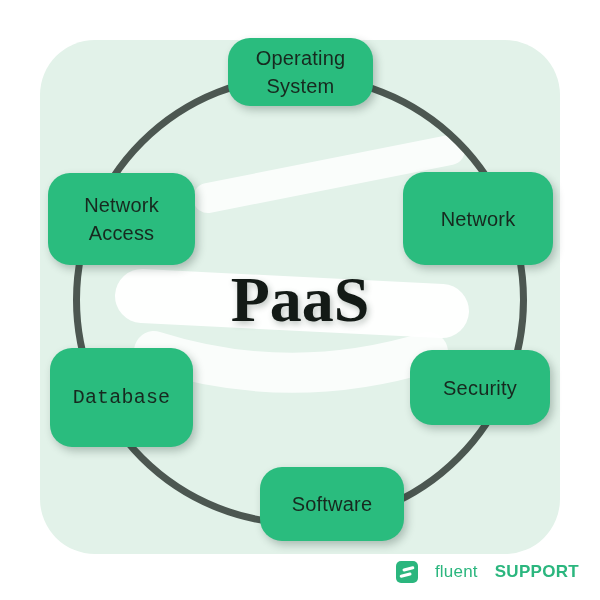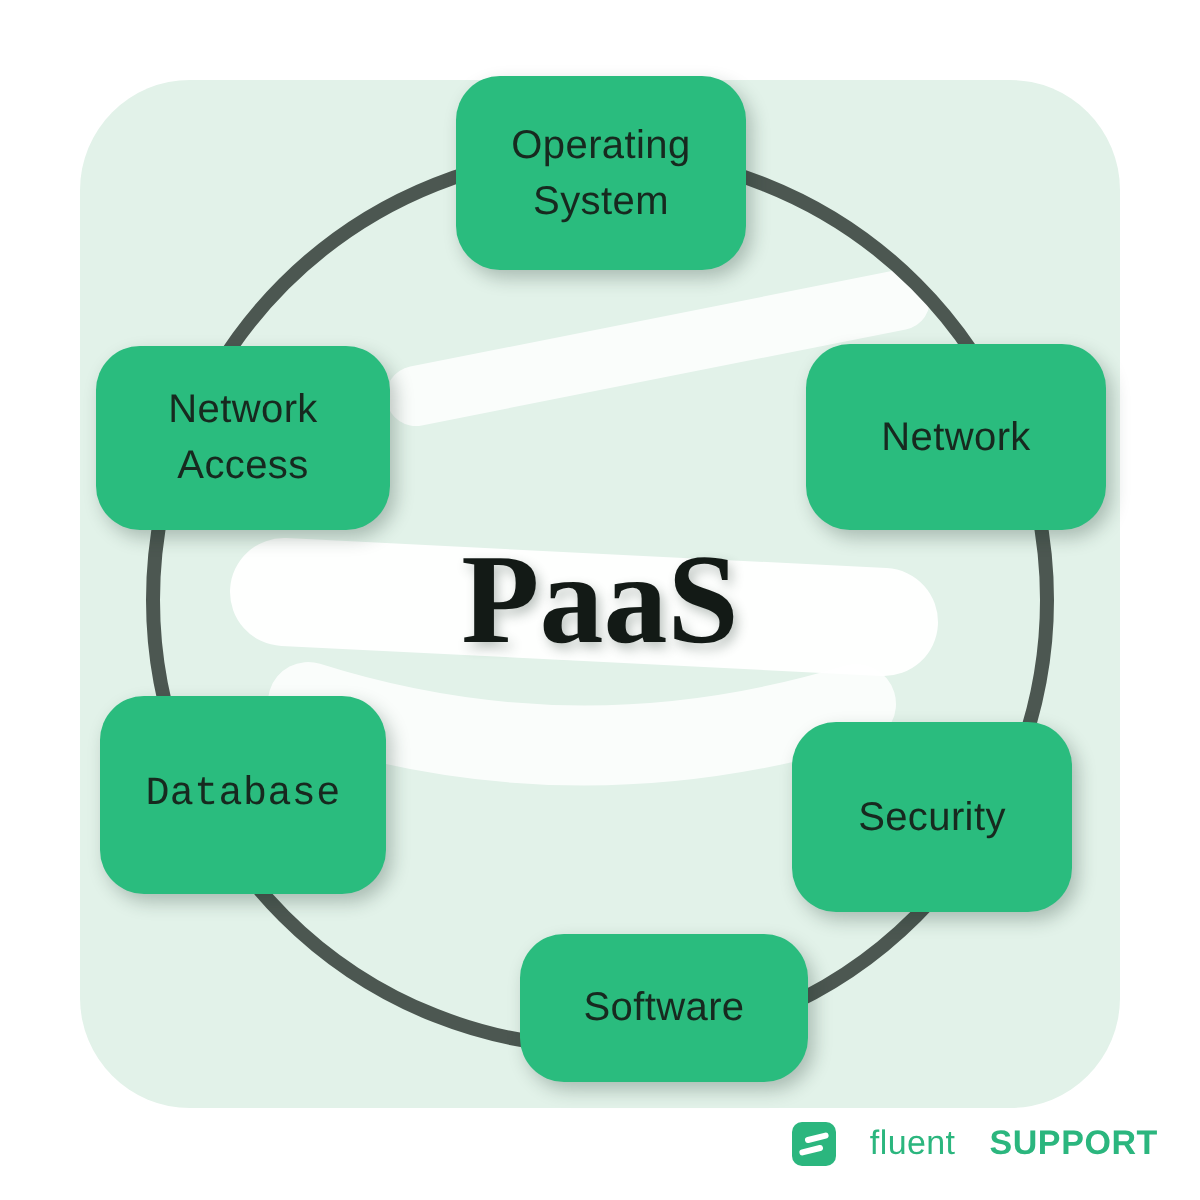--- a/index.html
+++ b/index.html
@@ -59,23 +59,23 @@
     padding: 8px;
     box-sizing: border-box;
   }
   .node .lbl {
     font-size: 20px;
     line-height: 28px;
     font-weight: 500;
     color: #17291f;
     letter-spacing: 0.2px;
   }
-  .pos-top        { left: 228px; top: 38px;  width: 145px; height: 97px; }
+  .pos-top        { left: 228px; top: 38px;  width: 145px; height: 68px; }
   .pos-right-top  { left: 403px; top: 172px; width: 150px; height: 93px; }
-  .pos-right-bot  { left: 396px; top: 350px; width: 140px; height: 95px; margin-top: 11px; }
+  .pos-right-bot  { left: 410px; top: 350px; width: 140px; height: 75px; }
   .pos-bottom     { left: 228px; top: 467px; width: 144px; height: 74px; margin-left: 32px; }
   .pos-left-bot   { left: 50px;  top: 348px; width: 143px; height: 99px; font-family: Liberation Mono, monospace; }
   .pos-left-top   { left: 48px;  top: 173px; width: 147px; height: 92px; }
 
   
   .title {
     position: absolute;
     left: 0;
     right: 0;
     top: 268px;

